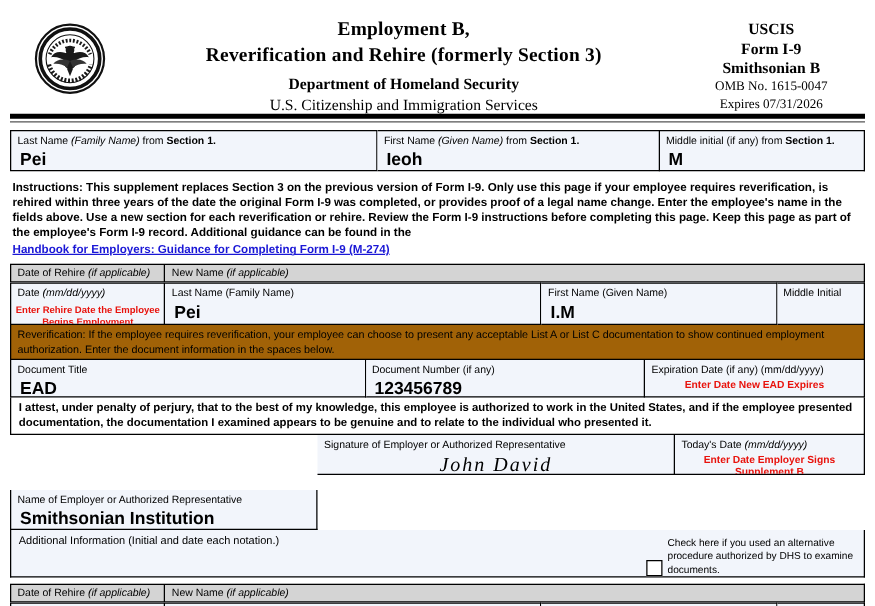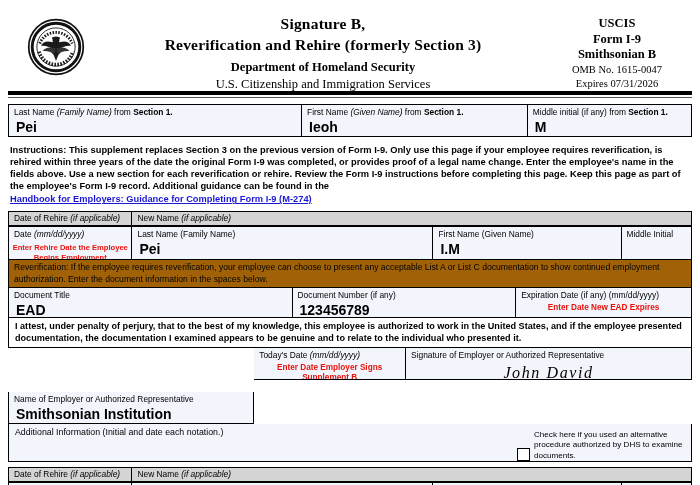--- a/index.html
+++ b/index.html
@@ -307,21 +307,21 @@
           <path d="M46 64 L50 74 L54 64 Z" fill="#1a1a1a"></path>
 
           <path d="M22 44 A30 30 0 0 1 78 44" fill="none" stroke="#1a1a1a" stroke-width="5" stroke-dasharray="2.6 2.4"></path>
 
           <path d="M21 58 A30 30 0 0 0 79 58" fill="none" stroke="#1a1a1a" stroke-width="6" stroke-dasharray="2.8 2.4"></path>
         </svg>
       </div>
     </div>
 
     <div class="header-center">
-      <div class="h-title1">Signature B,</div>
+      <div class="h-title1">Employment B,</div>
       <div class="h-title2">Reverification and Rehire (formerly Section 3)</div>
       <div class="h-sub1">Department of Homeland Security</div>
       <div class="h-sub2">U.S. Citizenship and Immigration Services</div>
     </div>
 
     <div class="header-right">
       <div class="hr-b">USCIS</div>
       <div class="hr-b">Form I-9</div>
       <div class="hr-b">Smithsonian B</div>
       <div class="hr-n">OMB No. 1615-0047</div>
@@ -404,27 +404,27 @@
         </div>
       </div>
 
       <div class="attest">I attest, under penalty of perjury, that to the best of my knowledge, this employee is authorized to work in the United States, and if the employee presented documentation, the documentation I examined appears to be genuine and to relate to the individual who presented it.</div>
 
       <div class="row emprow">
         <div class="cell w-emp">
           <div class="cell-label">Name of Employer or Authorized Representative</div>
           <div class="cell-value">Smithsonian Institution</div>
         </div>
+        <div class="cell w-sig">
+          <div class="cell-label">Signature of Employer or Authorized Representative</div>
+          <div class="sig-value">John David</div>
+        </div>
         <div class="cell w-tdate">
           <div class="cell-label"><span>Today's Date </span><i>(mm/dd/yyyy)</i></div>
           <div class="cell-red" style="padding-top:2px;font-size:8.2px;line-height:10px">Enter Date Employer Signs Supplement B</div>
-        </div>
-        <div class="cell w-sig">
-          <div class="cell-label">Signature of Employer or Authorized Representative</div>
-          <div class="sig-value">John David</div>
         </div>
       </div>
 
       <div class="addl">
         <div class="addl-label">Additional Information (Initial and date each notation.)</div>
         <div class="altbox">
           <div class="chk"></div>
           <div class="alt-text">Check here if you used an alternative procedure authorized by DHS to examine documents.</div>
         </div>
       </div>

